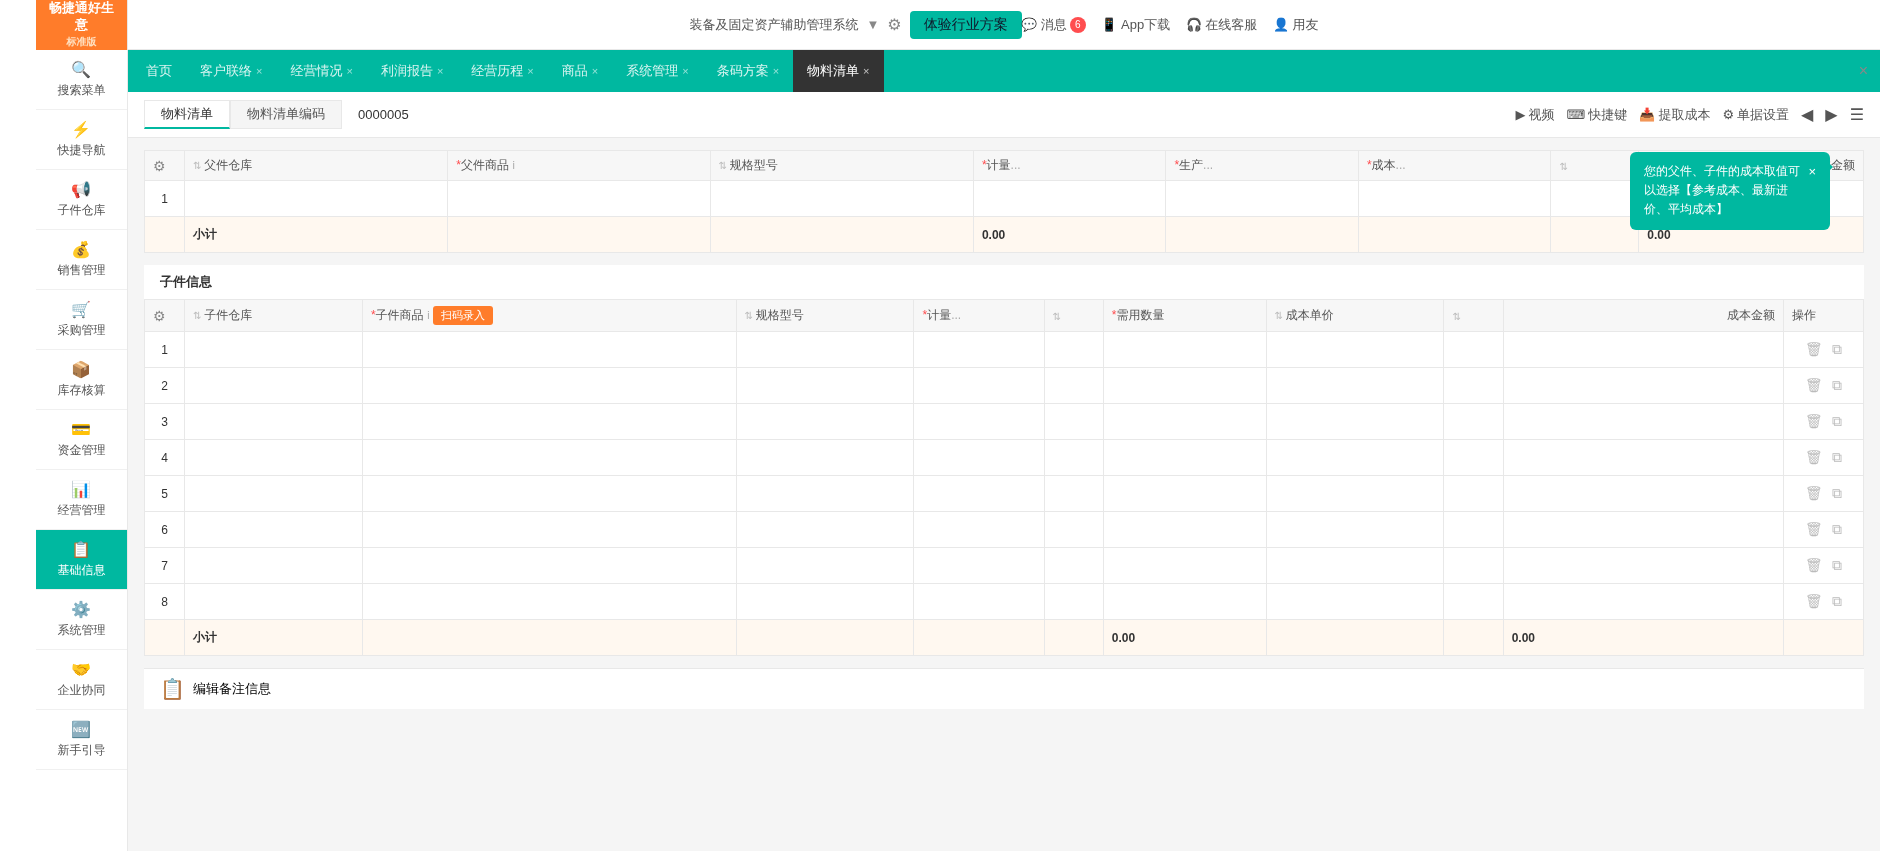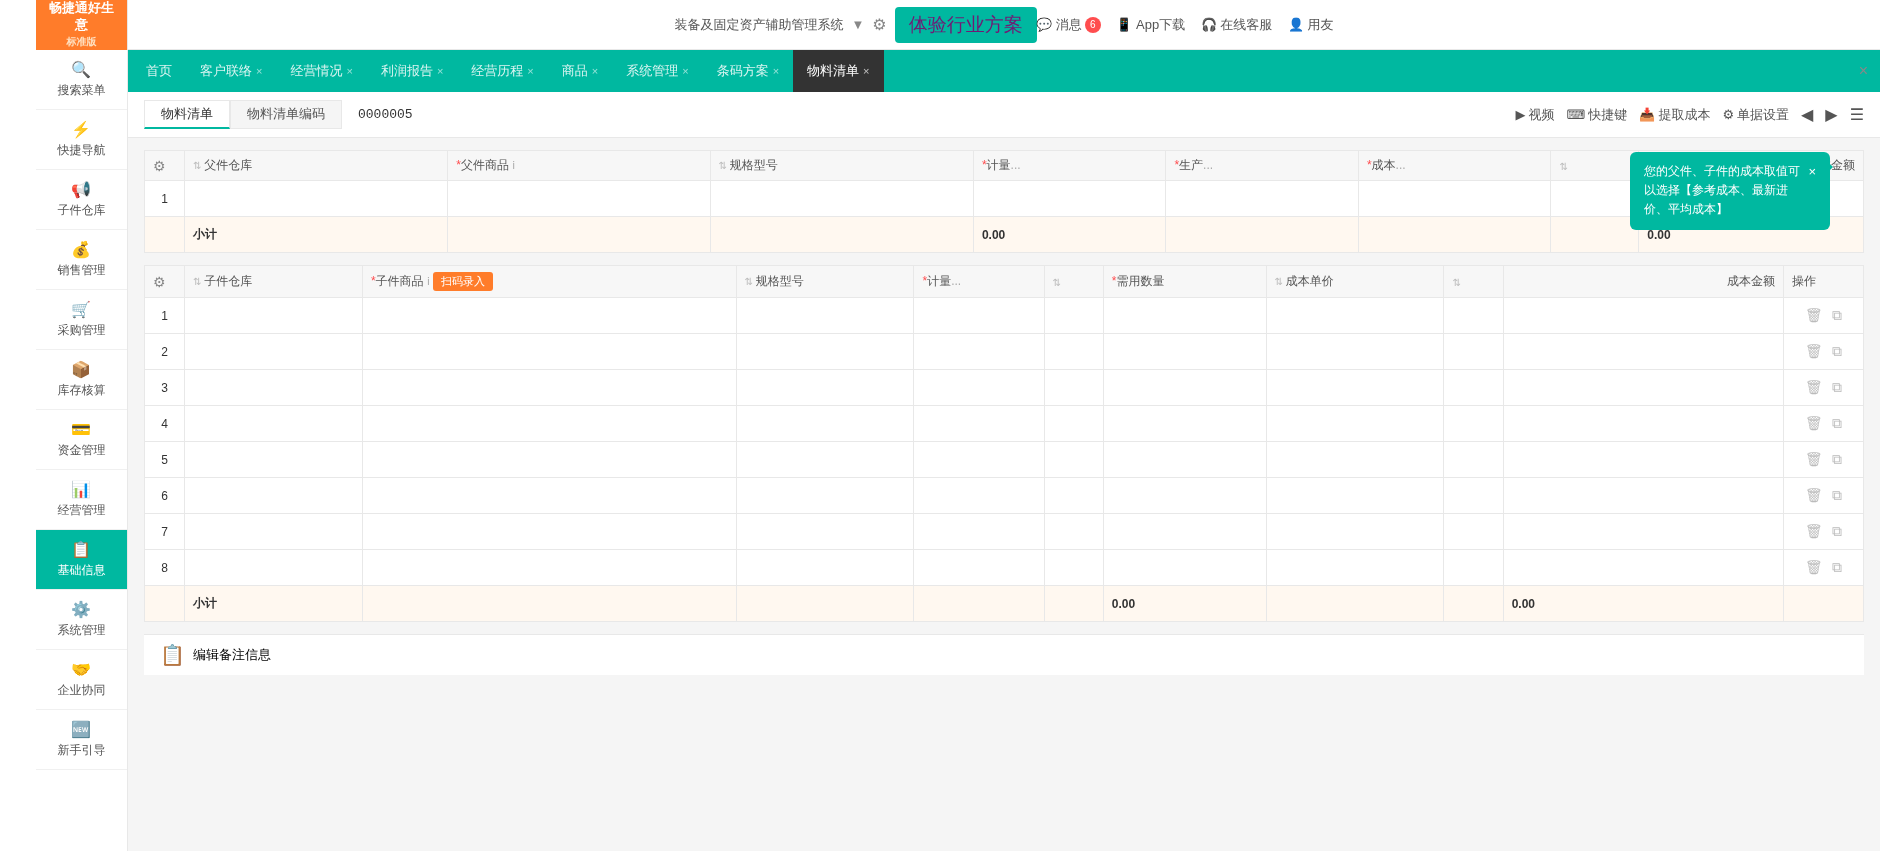--- a/index.html
+++ b/index.html
@@ -63,26 +63,26 @@
     }
     .top-header-left {
       display: flex;
       align-items: center;
       gap: 8px;
       color: #555;
       font-size: 13px;
     }
     .header-btn {
       background: #00b8a0;
-      color: #701a75;
+      color: #0f172a;
       border: none;
       border-radius: 4px;
       padding: 5px 14px;
       cursor: pointer;
-      font-size: 19px;
+      font-size: 14px;
     }
     .top-header-right {
       display: flex;
       align-items: center;
       gap: 16px;
       color: #555;
       font-size: 13px;
     }
     .top-header-right span { cursor: pointer; display: flex; align-items: center; gap: 3px; }
     .badge {
@@ -132,21 +132,21 @@
     .sub-header-tabs { display: flex; gap: 0; }
     .sub-tab {
       padding: 4px 16px;
       border: 1px solid #e8e8e8;
       cursor: pointer;
       font-size: 13px;
       background: #f5f5f5;
       color: #555;
     }
     .sub-tab.active { background: #fff; color: #333; border-bottom: 2px solid #00b8a0; }
-    .sub-header-code { font-size: 13px; color: #333; margin-left: 8px; font-family: Liberation Mono, monospace; }
+    .sub-header-code { font-size: 13px; color: #333; margin-left: 8px; }
     .sub-header-right {
       margin-left: auto;
       display: flex;
       align-items: center;
       gap: 12px;
       color: #555;
       font-size: 13px;
     }
     .sub-header-right span { cursor: pointer; display: flex; align-items: center; gap: 3px; }
 
@@ -484,20 +484,21 @@
             <td></td>
             <td></td>
             <td></td>
             <td class="number-col">0.00</td>
           </tr>
         </tbody>
       </table>
     </div>
 
     <div class="section">
+      <div class="section-title">子件信息</div>
       <table class="data-table">
         <thead>
           <tr>
             <th class="col-config">
               <span class="gear-icon">⚙</span>
             </th>
             <th>
               <span class="sort-icon">⇅ </span>子件仓库
             </th>
             <th style="min-width:160px;">

